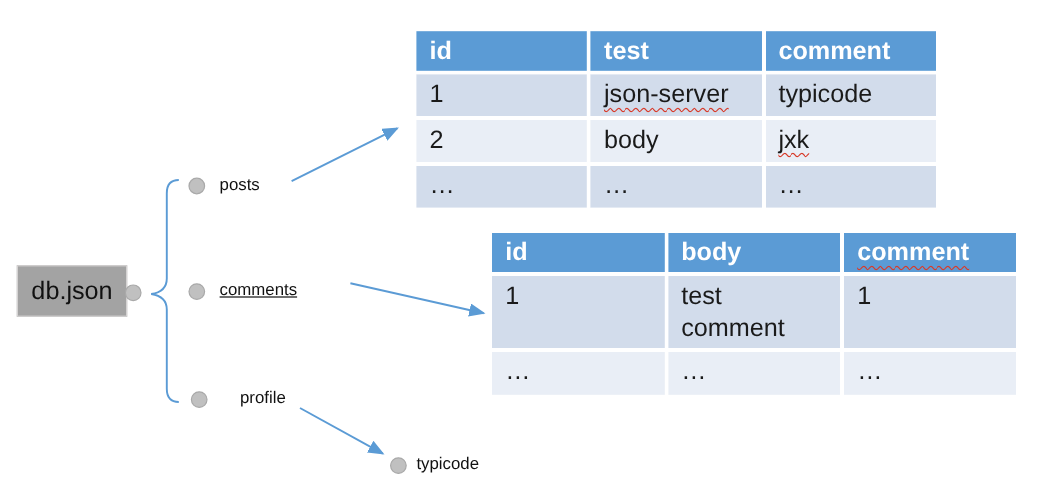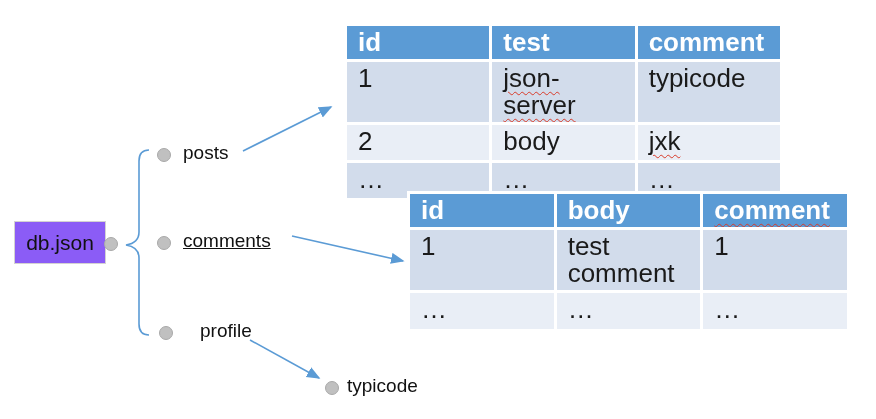--- a/index.html
+++ b/index.html
@@ -3,52 +3,52 @@
 <meta charset="utf-8">
 <style>
   html,body { margin:0; padding:0; background:#ffffff; }
   .canvas {
     position:relative; width:876px; height:419px; background:#ffffff;
     font-family:"Liberation Sans", sans-serif; color:#1a1a1a; overflow:hidden;
   }
   
   .root-box {
     position:absolute; left:14px; top:221px; width:90px; height:41px;
-    background:#8b5cf6; border:1px solid #d4d2d2;
+    background:#a3a3a3; border:1px solid #d4d2d2;
     display:flex; align-items:center; justify-content:center;
     font-size:21px; color:#111;
   }
   
   .bullet {
     position:absolute; width:14px; height:14px; border-radius:50%;
     background:var(--bullet-gray,#c0c0c0); border:1px solid #a9a9a9; box-sizing:border-box;
   }
   .bullet.db       { left:104px; top:237px; }
   .bullet.posts    { left:157px; top:148px; }
   .bullet.comments { left:157px; top:236px; }
   .bullet.profile  { left:159px; top:326px; }
   .bullet.typicode { left:325px; top:381px; }
   
-  .node-label { position:absolute; font-size:19px; line-height:24px; color:#111; }
+  .node-label { position:absolute; font-size:14px; line-height:24px; color:#111; }
   .node-label.posts    { left:183px; top:141px; }
   .node-label.comments { left:183px; top:229px;text-decoration:underline; }
   .node-label.profile  { left:200px; top:319px; }
   .node-label.typicode { left:347px; top:374px; }
   
   .connector-layer { position:absolute; left:0; top:0; width:876px; height:419px; }
   .stroke-accent { stroke:var(--accent-blue,#5b9bd5); fill:none; stroke-width:1.6; }
   .fill-accent { fill:var(--accent-blue,#5b9bd5); }
   
   table.dtbl {
     position:absolute; border-collapse:collapse; table-layout:fixed;
   }
   #posts-table    { left:344px; top:23px;  width:439px; }
   #comments-table { left:407px; top:191px; width:443px; }
   .dtbl th, .dtbl td {
-    border:3px solid #ffffff; padding:3px 11px; font-size:26px;
+    border:3px solid #ffffff; padding:3px 11px; font-size:21px;
     line-height:27px; vertical-align:top; text-align:left;
     white-space:pre-line; overflow:hidden;
   }
   .dtbl th {
     background:var(--accent-blue,#5b9bd5); color:#ffffff; font-weight:bold; height:27px;
   }
   .dtbl td { height:29px; }
   #comments-table td { height:30px; }
   .dtbl tbody tr:nth-child(odd)  td { background:var(--band-dark,#d2dceb); }
   .dtbl tbody tr:nth-child(even) td { background:var(--band-light,#e9eef6); }

